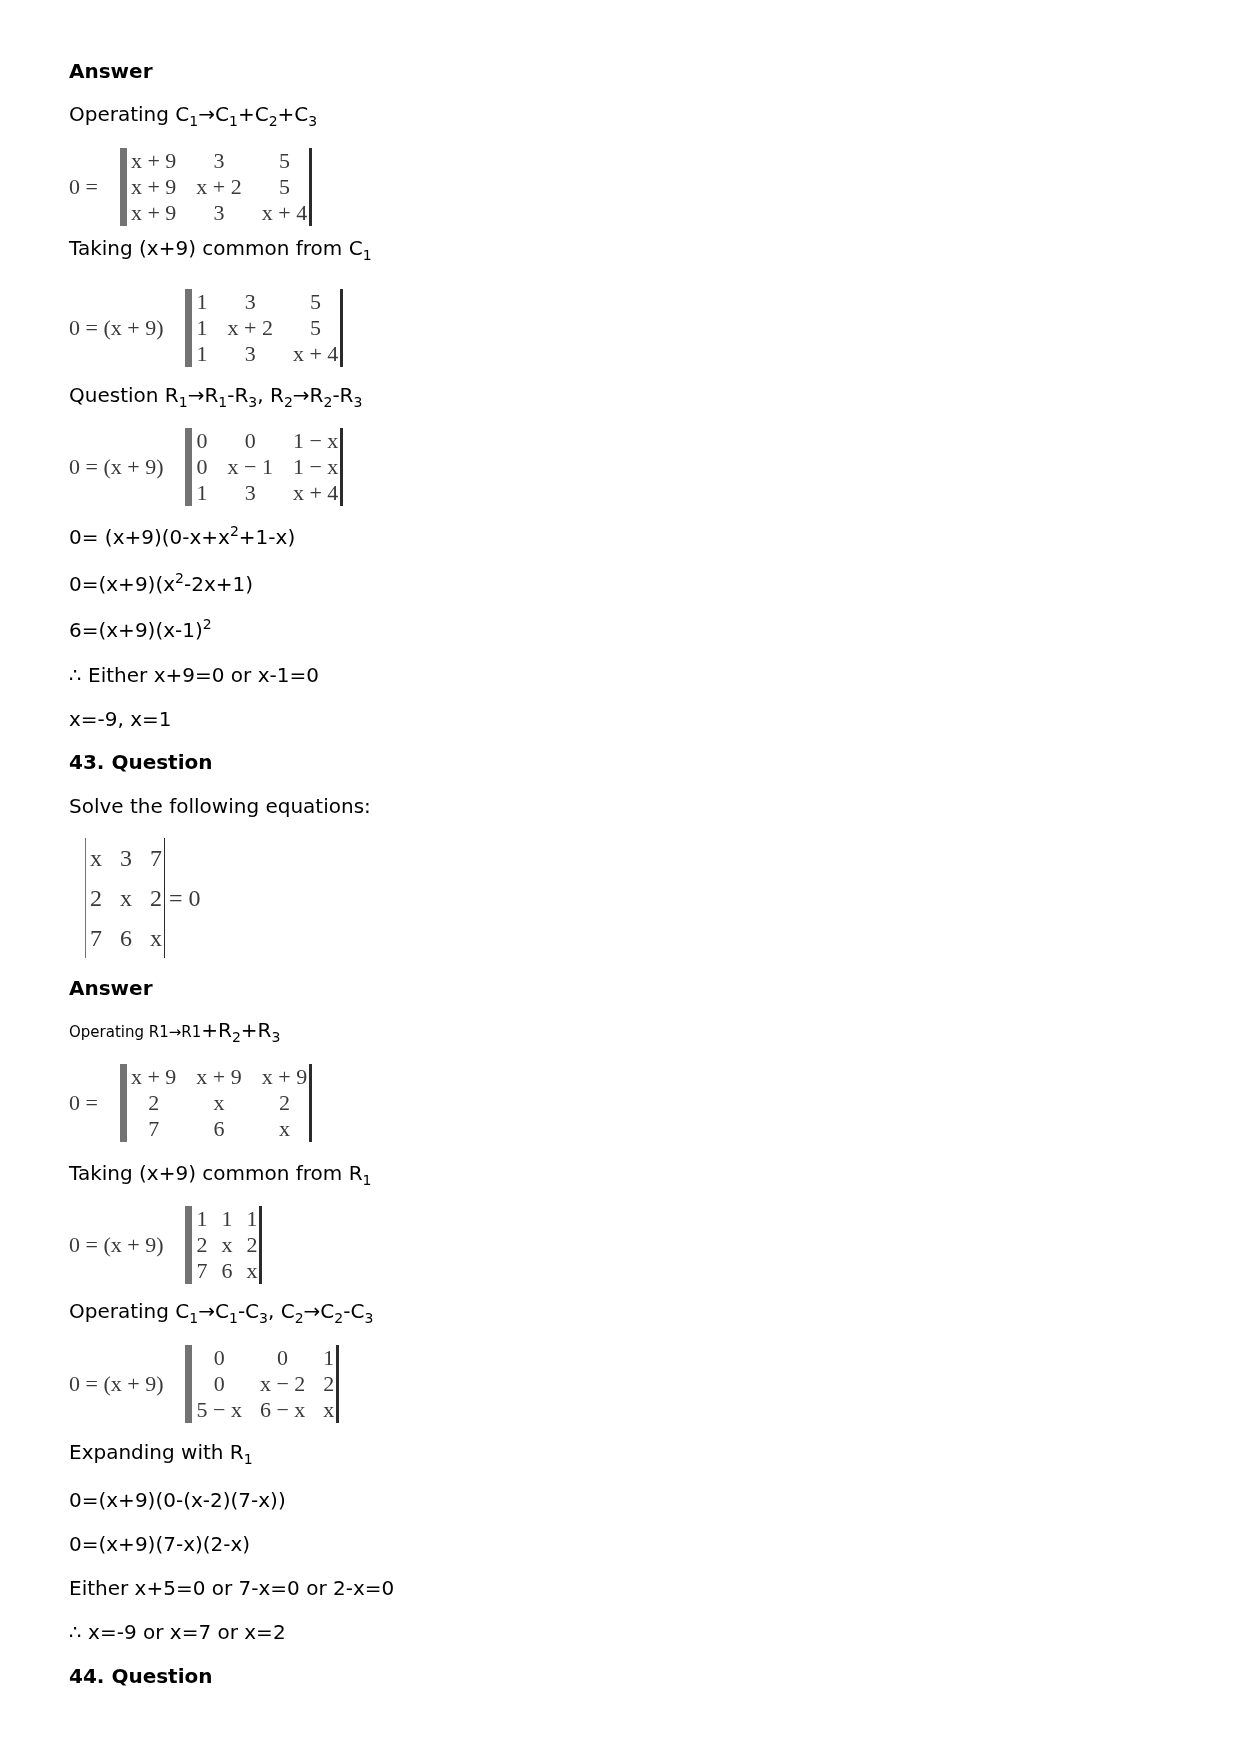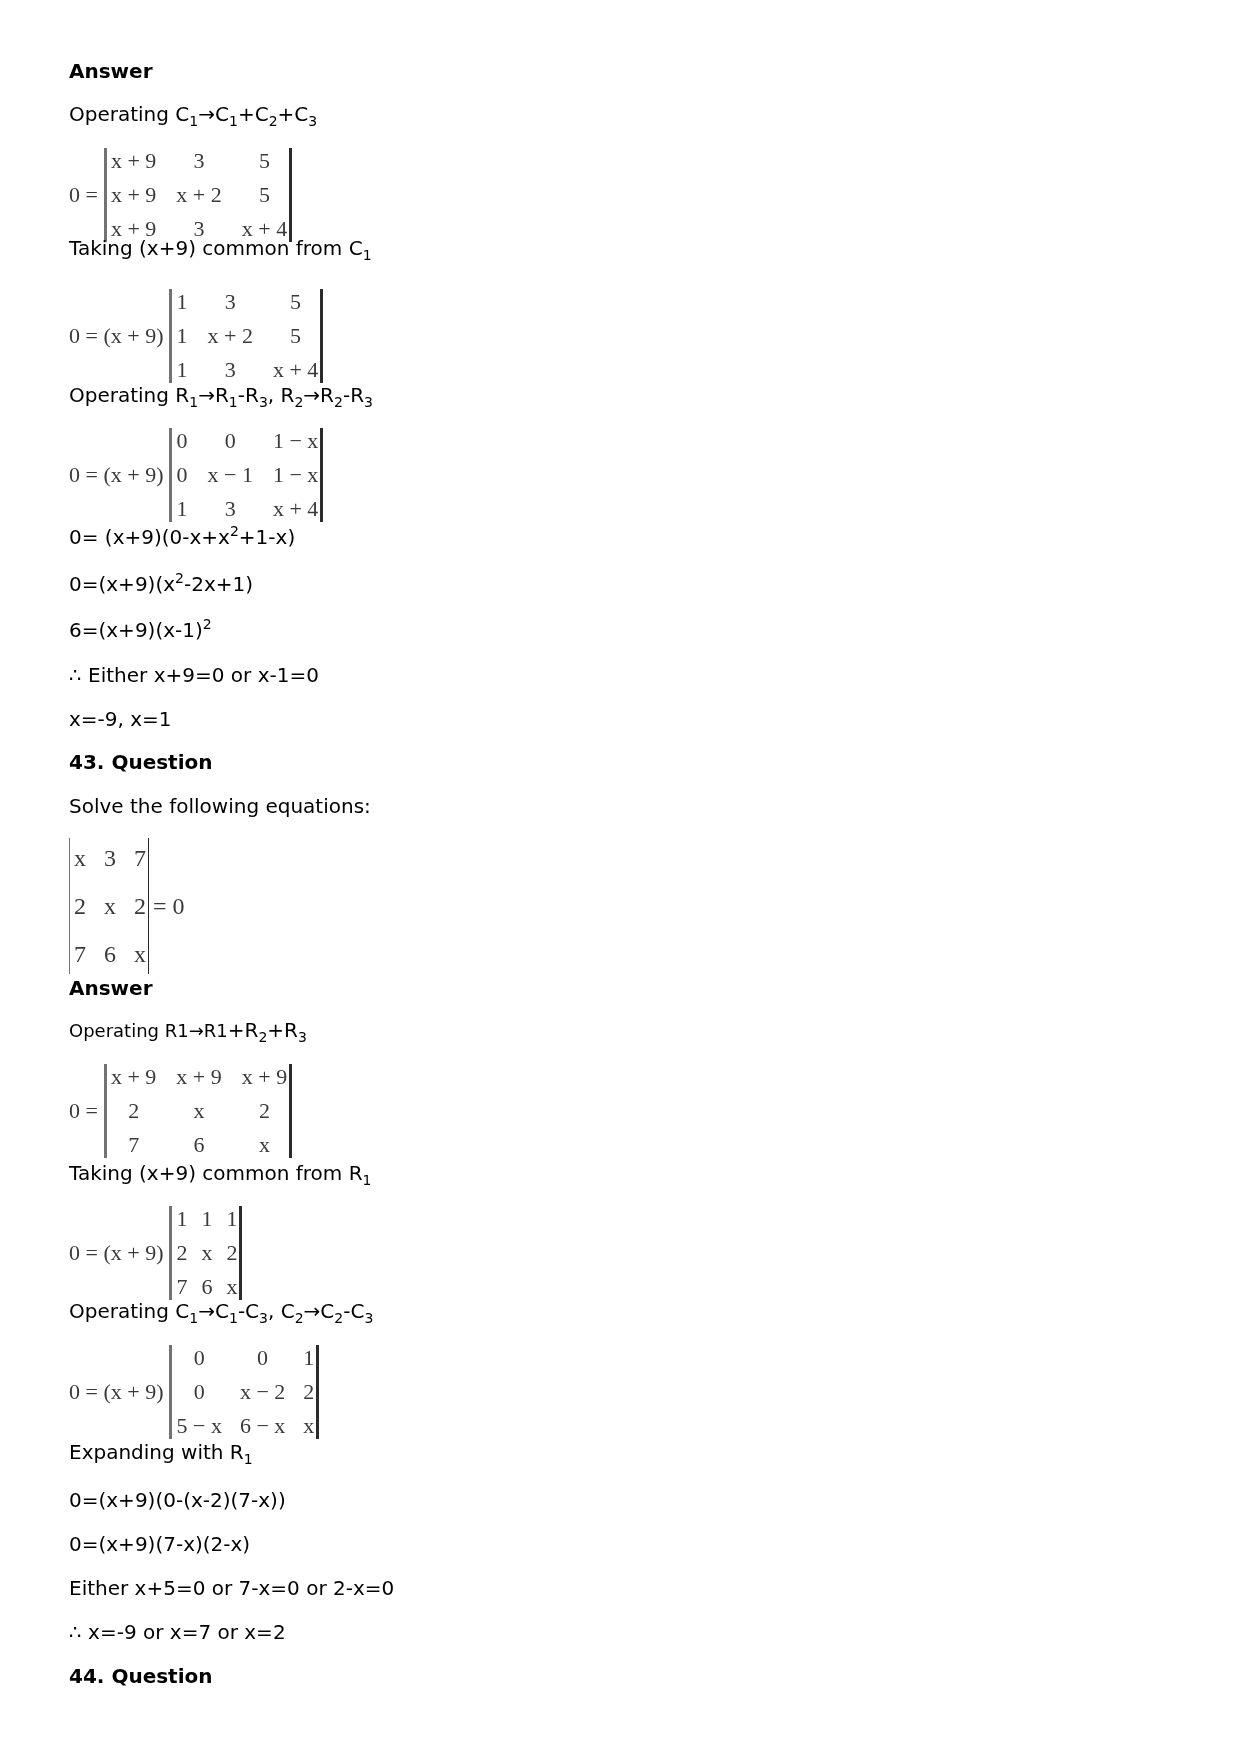--- a/index.html
+++ b/index.html
@@ -3,35 +3,35 @@
 <meta charset="utf-8">
 <style>
   html, body { margin: 0; padding: 0; background: #ffffff; }
   body {
     width: 1240px; height: 1755px; position: relative; overflow: hidden;
     font-family: "DejaVu Sans", sans-serif; color: #000;
   }
   .blk { position: absolute; left: 69px; white-space: nowrap; }
   .txt { font-size: 20px; line-height: 24px; }
   .bold { font-weight: bold; }
-  .small { font-size: 18px; }
+  .small { font-size: 15px; }
   .big { font-size: 20px; }
   sub { font-size: 14px; vertical-align: -5px; line-height: 0; }
   sup { font-size: 14px; vertical-align: 8px; line-height: 0; }
 
   
   .math {
     position: absolute; left: 69px; display: flex; align-items: center;
     font-family: "Liberation Serif", "DejaVu Serif", serif; color: #3a3a3a;
     font-size: 22px;
   }
   .lhs { margin-right: 6px; white-space: nowrap; }
   .det {
-    display: grid; border-left: 3px solid #737373; border-right: 3px solid #2b2b2b;
-    padding: 0 2px 0 4px; row-gap: 8px;
+    display: grid; border-left: 7px solid #737373; border-right: 3px solid #2b2b2b;
+    padding: 0 2px 0 4px; row-gap: 0; margin-left: 16px;
   }
   .det > span { text-align: center; line-height: 26px; white-space: nowrap; }
   .det.c3 { grid-template-columns: auto auto auto; column-gap: 20px; }
   .rhs { margin-left: 4px; white-space: nowrap; }
   .det.tall > span { line-height: 40px; font-size: 24px; }
   .det.tall { border-width: 1.5px; }
 </style>
 </head>
 <body>
 
@@ -69,21 +69,21 @@
     <span>1</span>
     <span>x + 2</span>
     <span>5</span>
     <span>1</span>
     <span>3</span>
     <span>x + 4</span>
   </div>
 </div>
 
 <div class="blk txt" style="top:383px">
-  <span>Operating R</span><sub>1</sub><span>→R</span><sub>1</sub><span>-R</span><sub>3</sub><span>, R</span><sub>2</sub><span>→R</span><sub>2</sub><span>-R</span><sub>3</sub>
+  <span>Question R</span><sub>1</sub><span>→R</span><sub>1</sub><span>-R</span><sub>3</sub><span>, R</span><sub>2</sub><span>→R</span><sub>2</sub><span>-R</span><sub>3</sub>
 </div>
 
 <div class="math" style="top:428px">
   <span class="lhs">0 = (x + 9)</span>
   <div class="det c3">
     <span>0</span>
     <span>0</span>
     <span>1 − x</span>
     <span>0</span>
     <span>x − 1</span>

